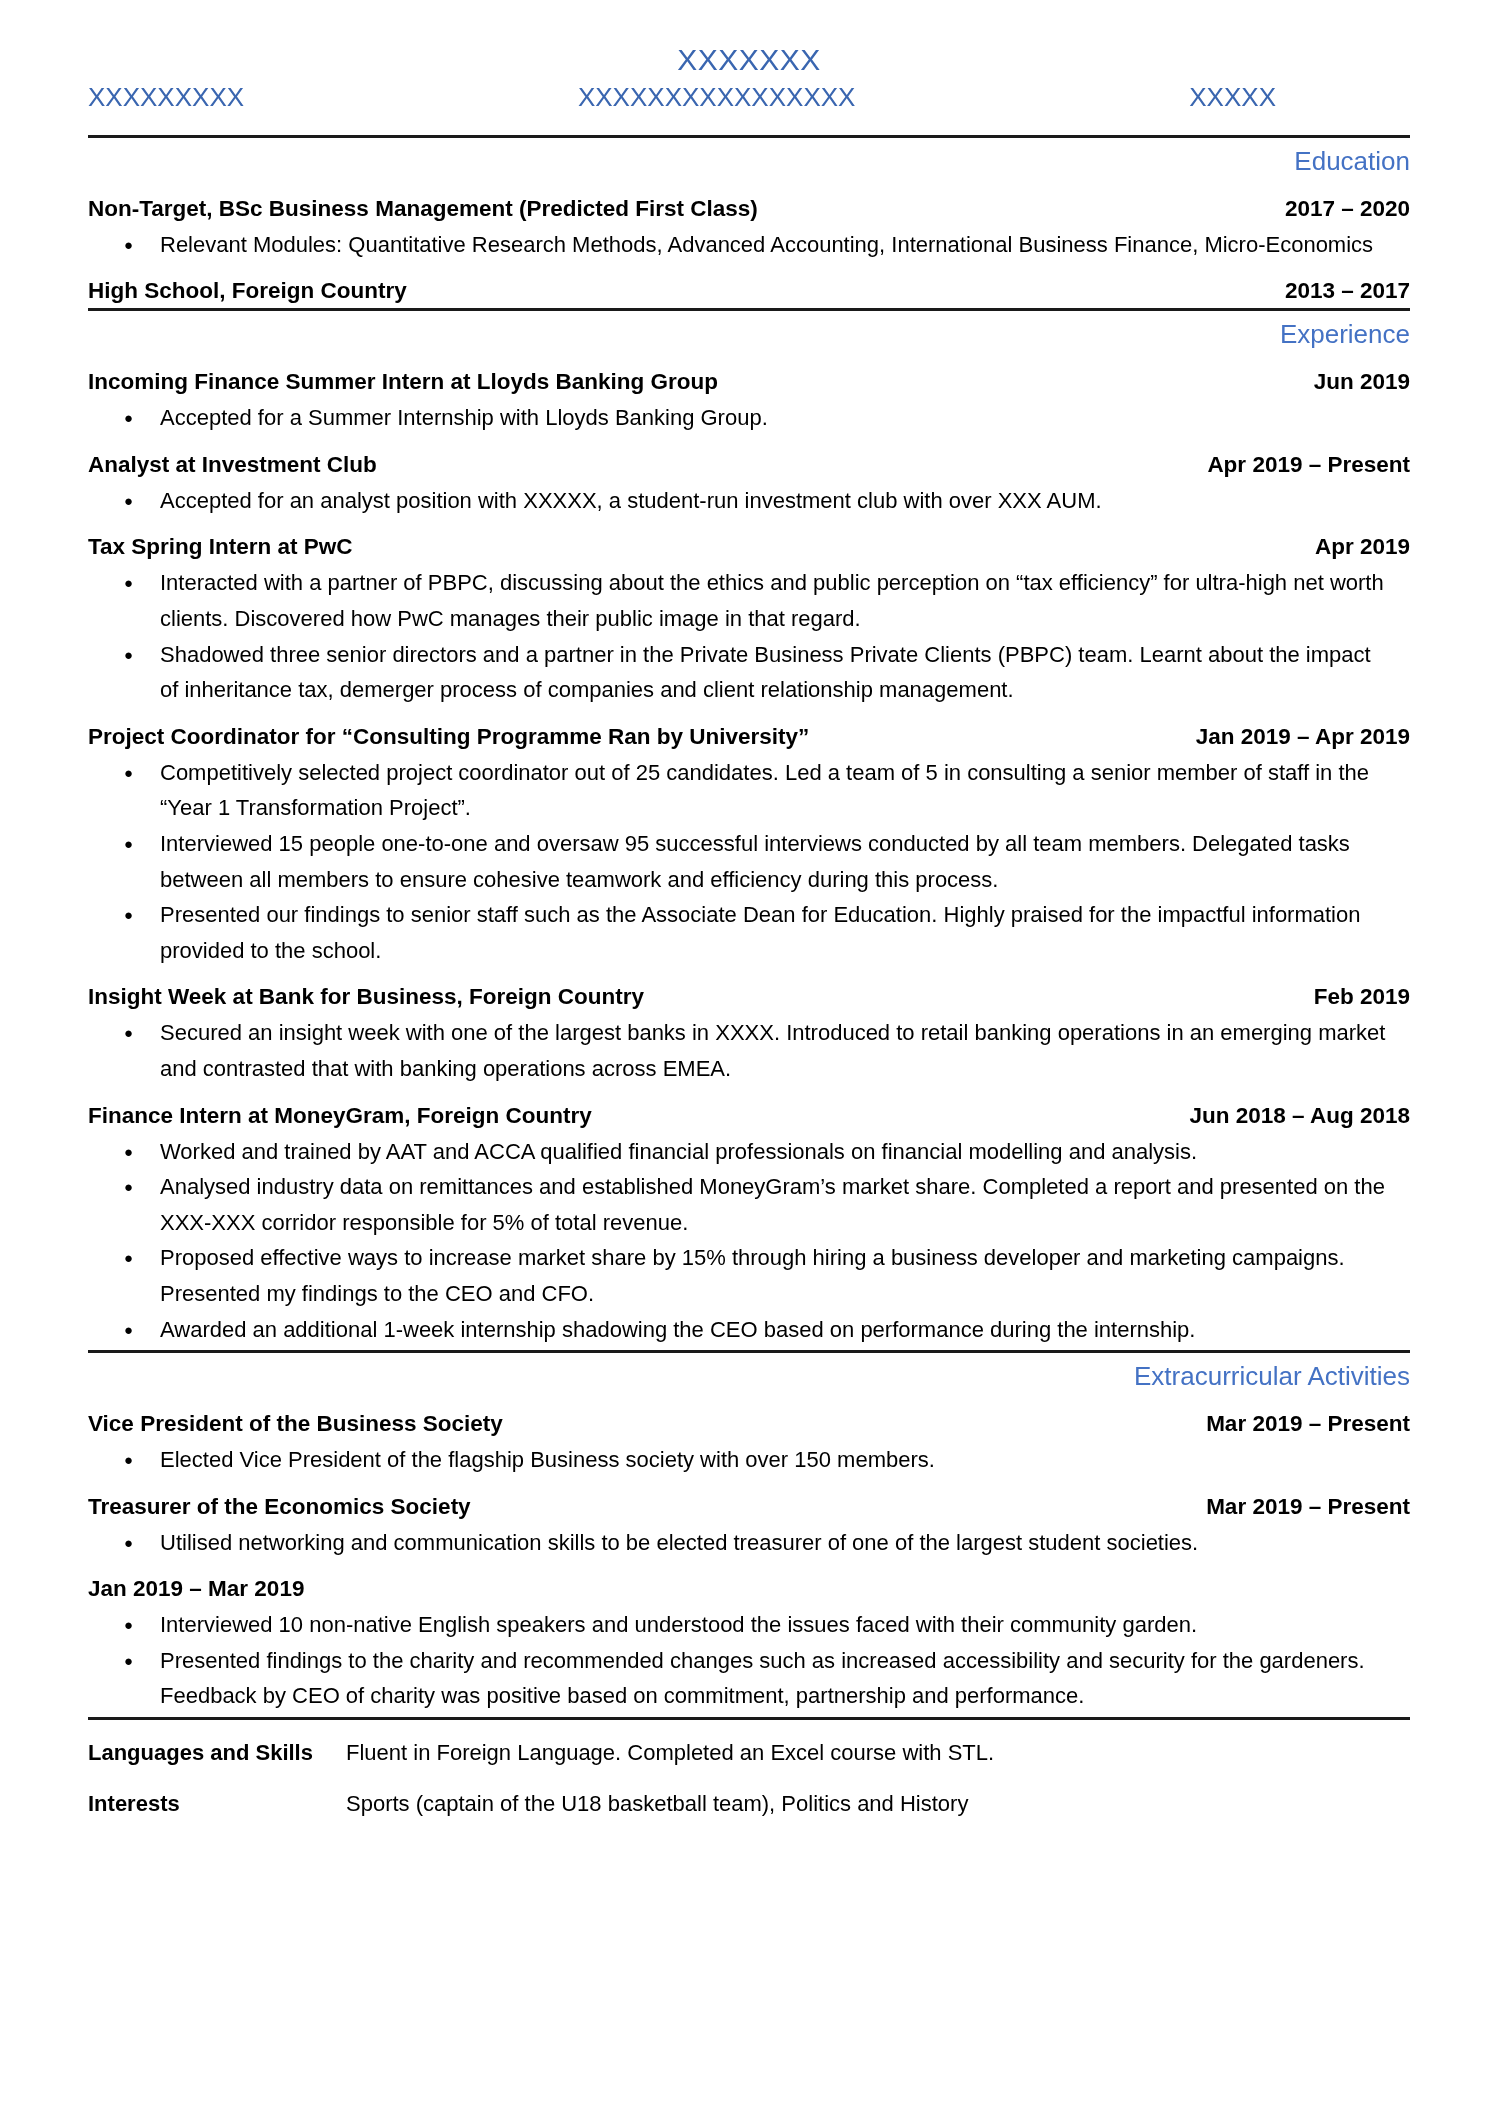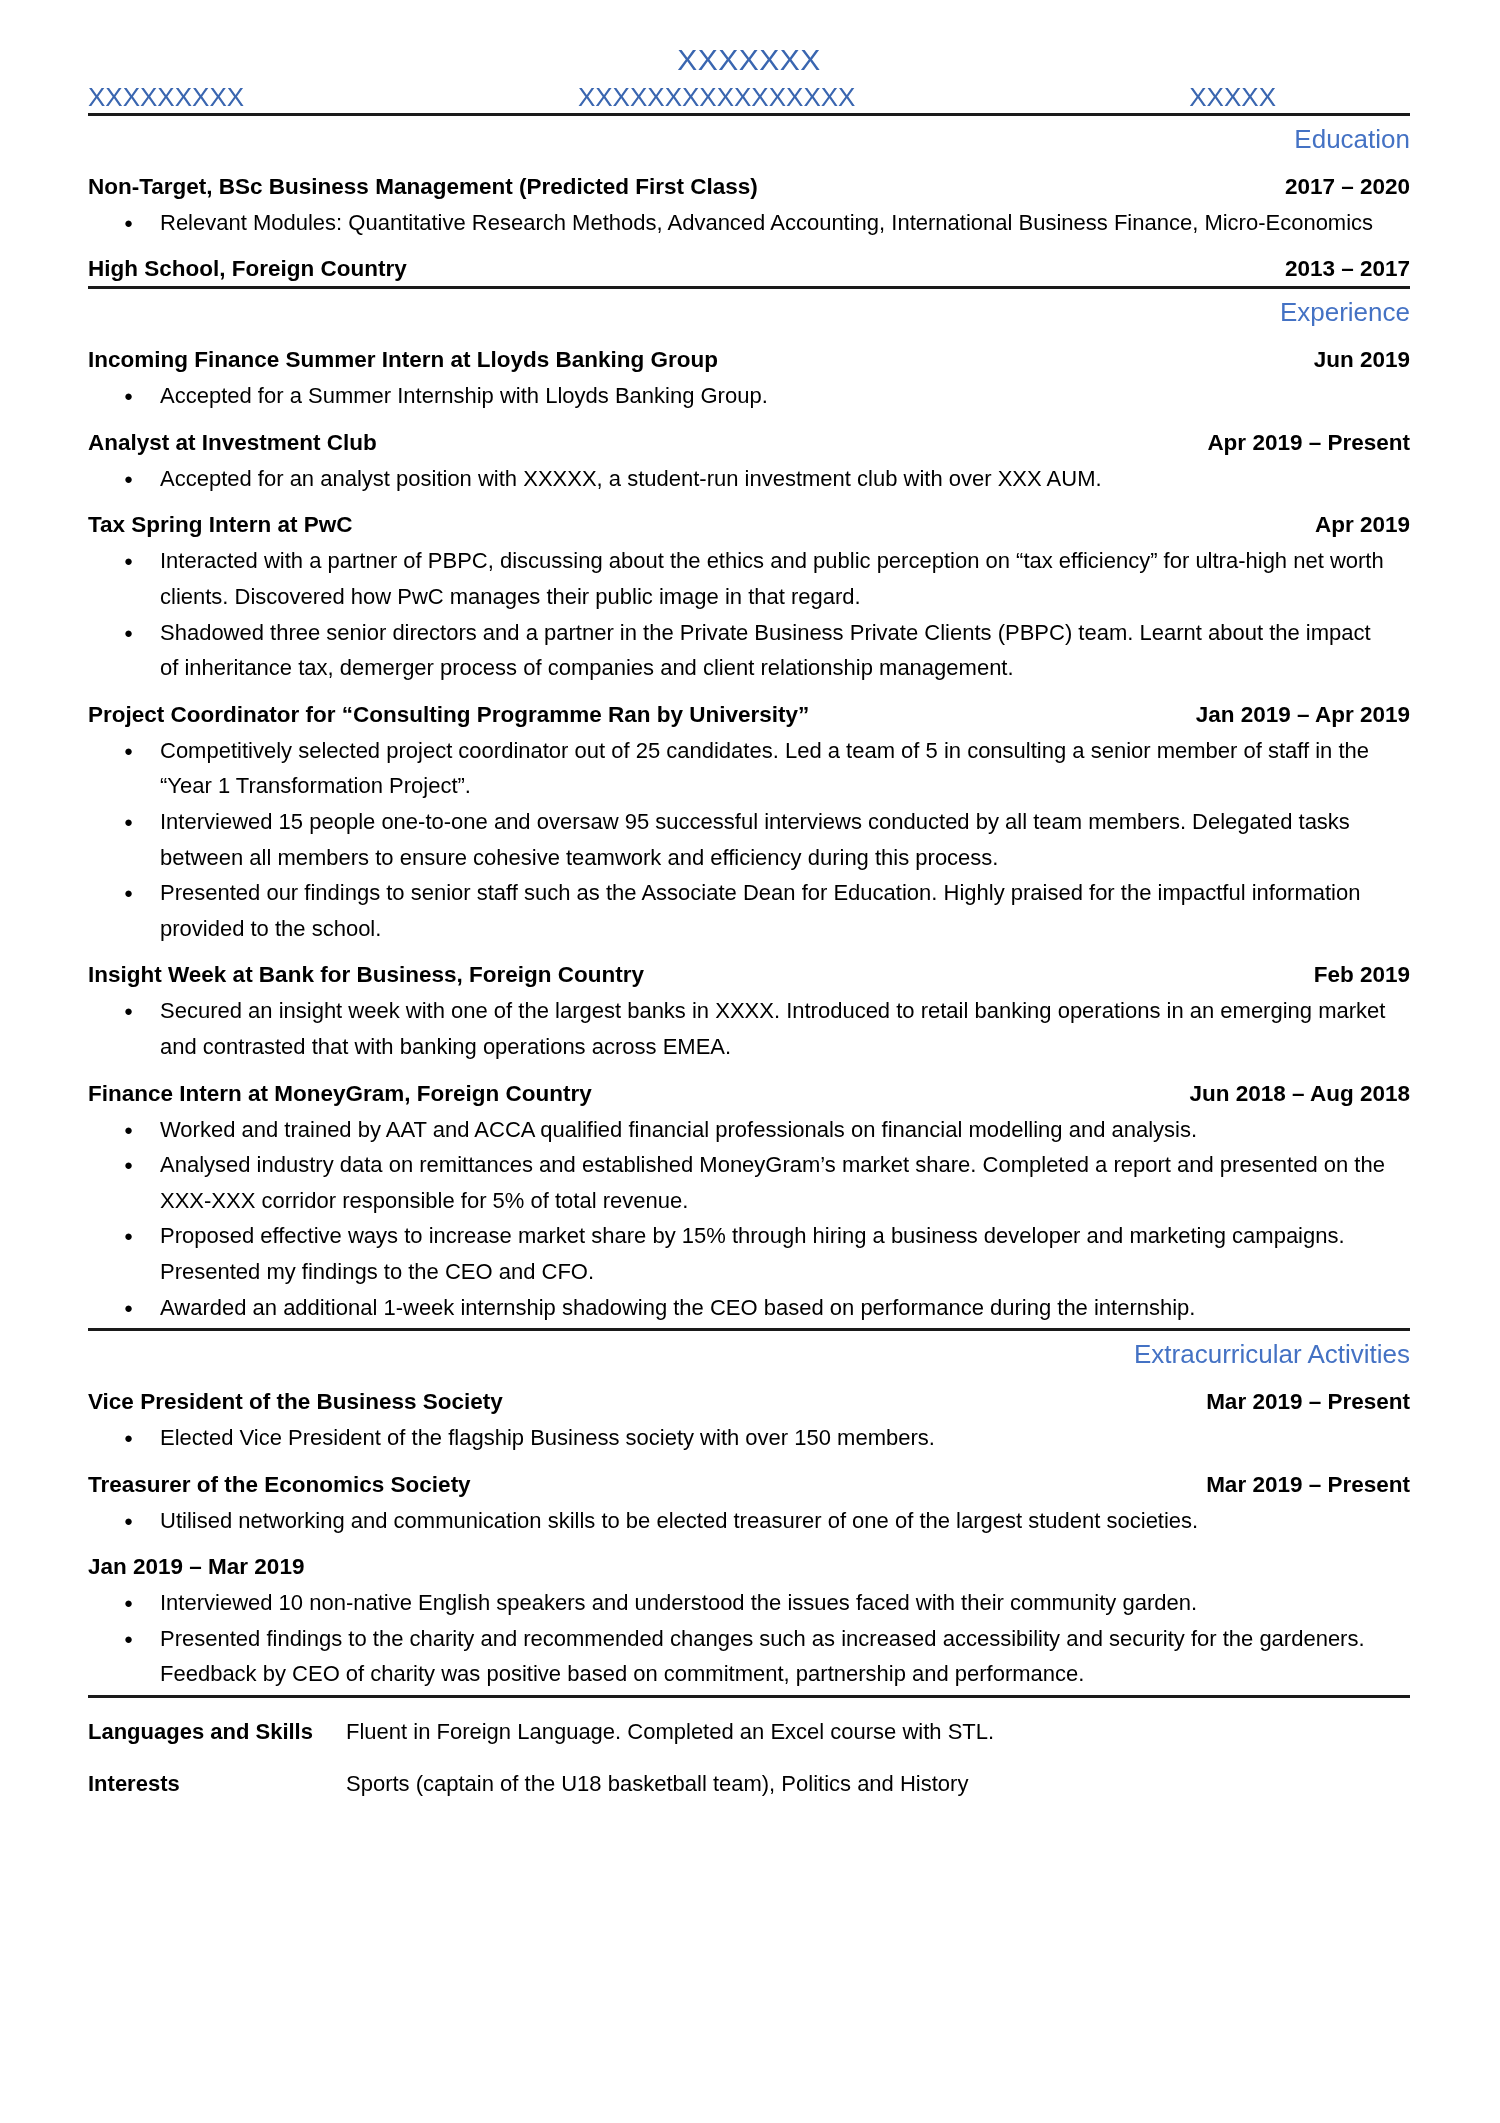--- a/index.html
+++ b/index.html
@@ -35,21 +35,21 @@
     margin: 12px 0 2px 0;
     font-weight: 400;
   }
   .contact-row {
     display: flex;
     align-items: baseline;
     justify-content: center;
     color: #3a66b0;
     font-size: 26px;
     line-height: 1.25;
-    margin-bottom: 0;
+    margin-bottom: 22px;
   }
   .contact-left   { flex: 0 0 auto; text-align: left; }
   .contact-center { flex: 1 1 auto; text-align: center; }
   .contact-right  { flex: 0 0 auto; text-align: right; padding-right: 134px; }
 
   
   .rule {
     border: 0;
     border-top: 3px solid #1a1a1a;
     margin: 0;
@@ -104,21 +104,22 @@
     line-height: 2.35;
     color: #000;
   }
 
   
   .kv-row {
     display: flex;
     align-items: baseline;
     font-size: 22px;
     line-height: 1.58;
-    padding: 17px 0 0 0;
+    padding: 3px 0 0 0;
+    margin-top: 13px;
   }
   .kv-key {
     flex: 0 0 auto;
     width: 258px;
     font-weight: bold;
   }
   .kv-val { flex: 1 1 auto; font-weight: 400; }
 
   .block { padding-bottom: 1px; }
 </style>

